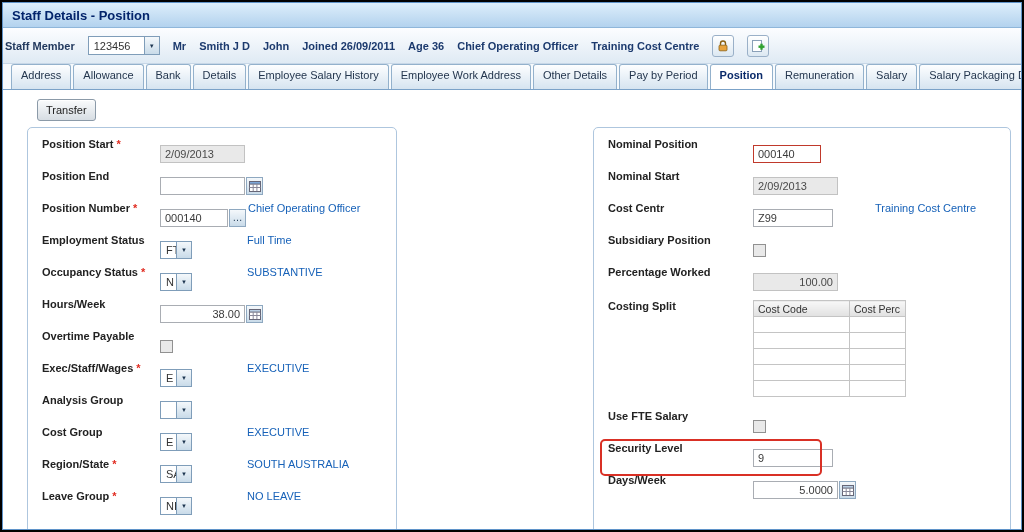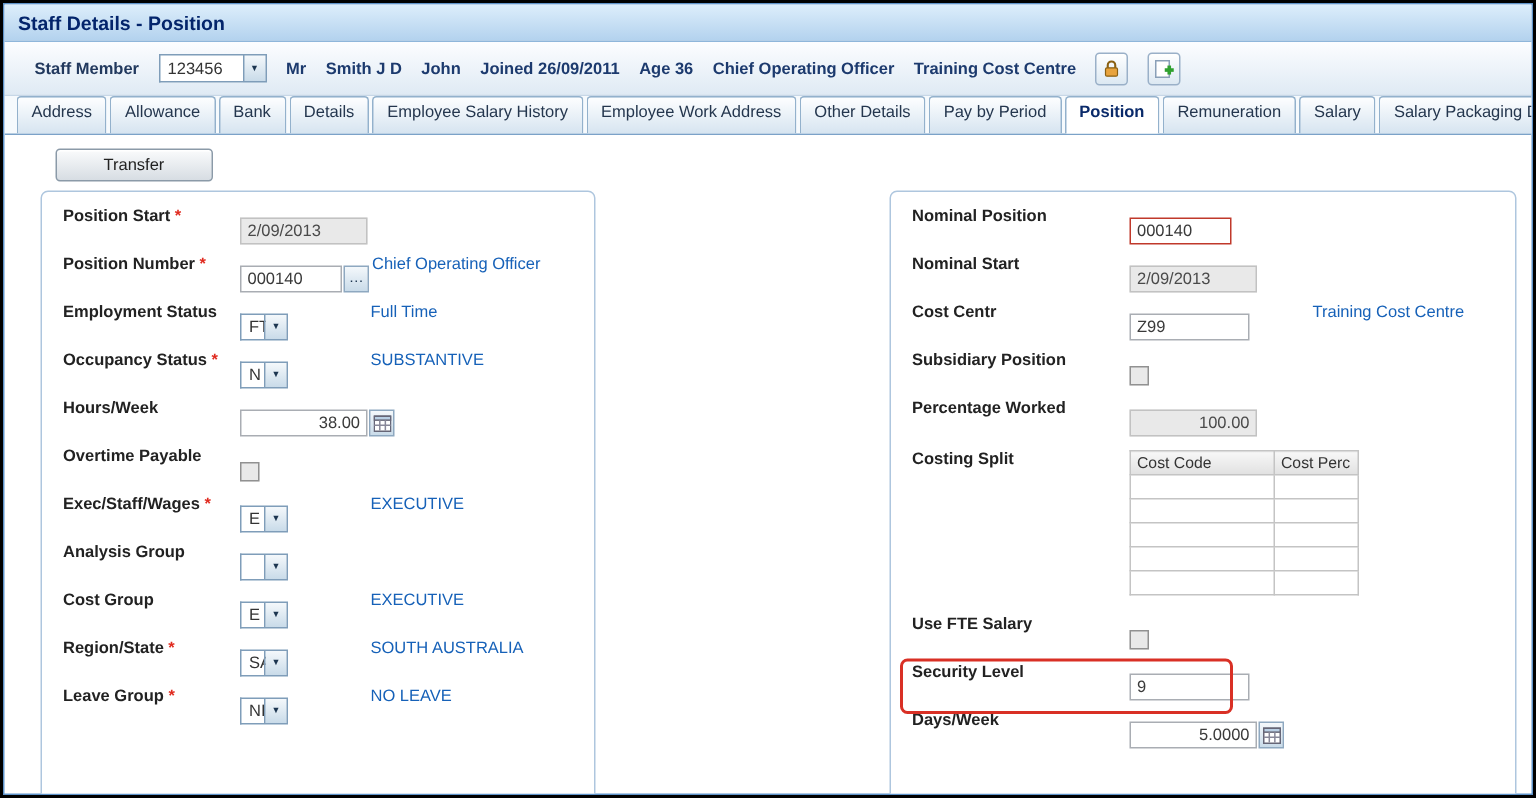--- a/index.html
+++ b/index.html
@@ -16,21 +16,21 @@
 
   
   .titlebar {
     height:25px; display:flex; align-items:center; padding:0 9px;
     background:linear-gradient(#ddeefb,#b3d2ee); border-bottom:1px solid #8fb6da;
   }
   .titlebar .title { font-size:13px; font-weight:bold; color:#03246b; }
 
   
   .staffbar {
-    height:36px; display:flex; align-items:center; gap:13px; padding:0 20px;
+    height:36px; display:flex; align-items:center; gap:13px; padding:0 2px;
     background:linear-gradient(#fcfdff,#dfeaf4); border-bottom:1px solid #c7d7e7;
     white-space:nowrap; overflow:hidden;
   }
   .staff-label { font-size:11px; font-weight:bold; color:#22395e; }
   .combo { display:flex; align-items:stretch; }
   .combo .cval {
     height:19px; border:1px solid #7f9db9; border-right:none; background:#fff;
     font-size:11px; color:#333; padding:1px 5px; display:flex; align-items:center;
   }
   .dbtn {
@@ -58,21 +58,21 @@
     border:1px solid #93b1cc; border-bottom:none; border-radius:3px 3px 0 0;
     flex-shrink:0;
   }
   .tab.active {
     background:#ffffff; font-weight:bold; color:#0a2a6a;
     margin-bottom:-1px; border-bottom:1px solid #ffffff; padding-bottom:4px;
   }
 
   
   .transfer-btn {
-    display:inline-block; margin:9px 0 0 34px; padding:4px 31px;
+    display:inline-block; margin:9px 0 0 34px; padding:4px 8px;
     font-size:11px; color:#222; border:1px solid #8b9aa8; border-radius:3px;
     background:linear-gradient(#fafbfc,#d7dde3); box-shadow:inset 0 1px 0 #fff;
   }
 
   
   .groupbox {
     position:absolute; border:1px solid #aec6de; border-radius:5px;
     background:#fff; padding:10px 14px;
   }
   #left-box  { left:24px;  top:124px; width:370px; height:440px; }
@@ -189,20 +189,36 @@
     
     <div class="groupbox" id="left-box">
 
       <div class="frow">
         <div class="lbl"><span>Position Start</span><span class="req">*</span></div>
         <div class="fieldcell">
             <div class="txt ro w85">2/09/2013</div>
           </div>
       </div>
 
+      <div class="frow">
+        <div class="lbl"><span>Position End</span><span class="req"></span></div>
+        <div class="fieldcell">
+          <div class="txt w85"></div>
+          <div class="sq-btn">
+            <svg width="12" height="12" viewBox="0 0 12 12">
+              <rect x="0.5" y="1.5" width="11" height="10" fill="#fff" stroke="#5a7location" stroke-width="0"></rect>
+              <rect x="0.5" y="1.5" width="11" height="10" fill="#fff" stroke="#667"></rect>
+              <rect x="0.5" y="1.5" width="11" height="2.6" fill="#7da7d9" stroke="#667"></rect>
+              <line x1="4.2" y1="4.1" x2="4.2" y2="11" stroke="#889"></line>
+              <line x1="7.9" y1="4.1" x2="7.9" y2="11" stroke="#889"></line>
+              <line x1="0.5" y1="7.5" x2="11.5" y2="7.5" stroke="#889"></line>
+            </svg>
+          </div>
+        </div>
+      </div>
 
       <div class="frow">
         <div class="lbl"><span>Position Number</span><span class="req">*</span></div>
         <div class="fieldcell">
           <div class="txt w68">000140</div>
           <div class="sq-btn">…</div>
         </div>
         <span class="desc">Chief Operating Officer</span>
       </div>
 

